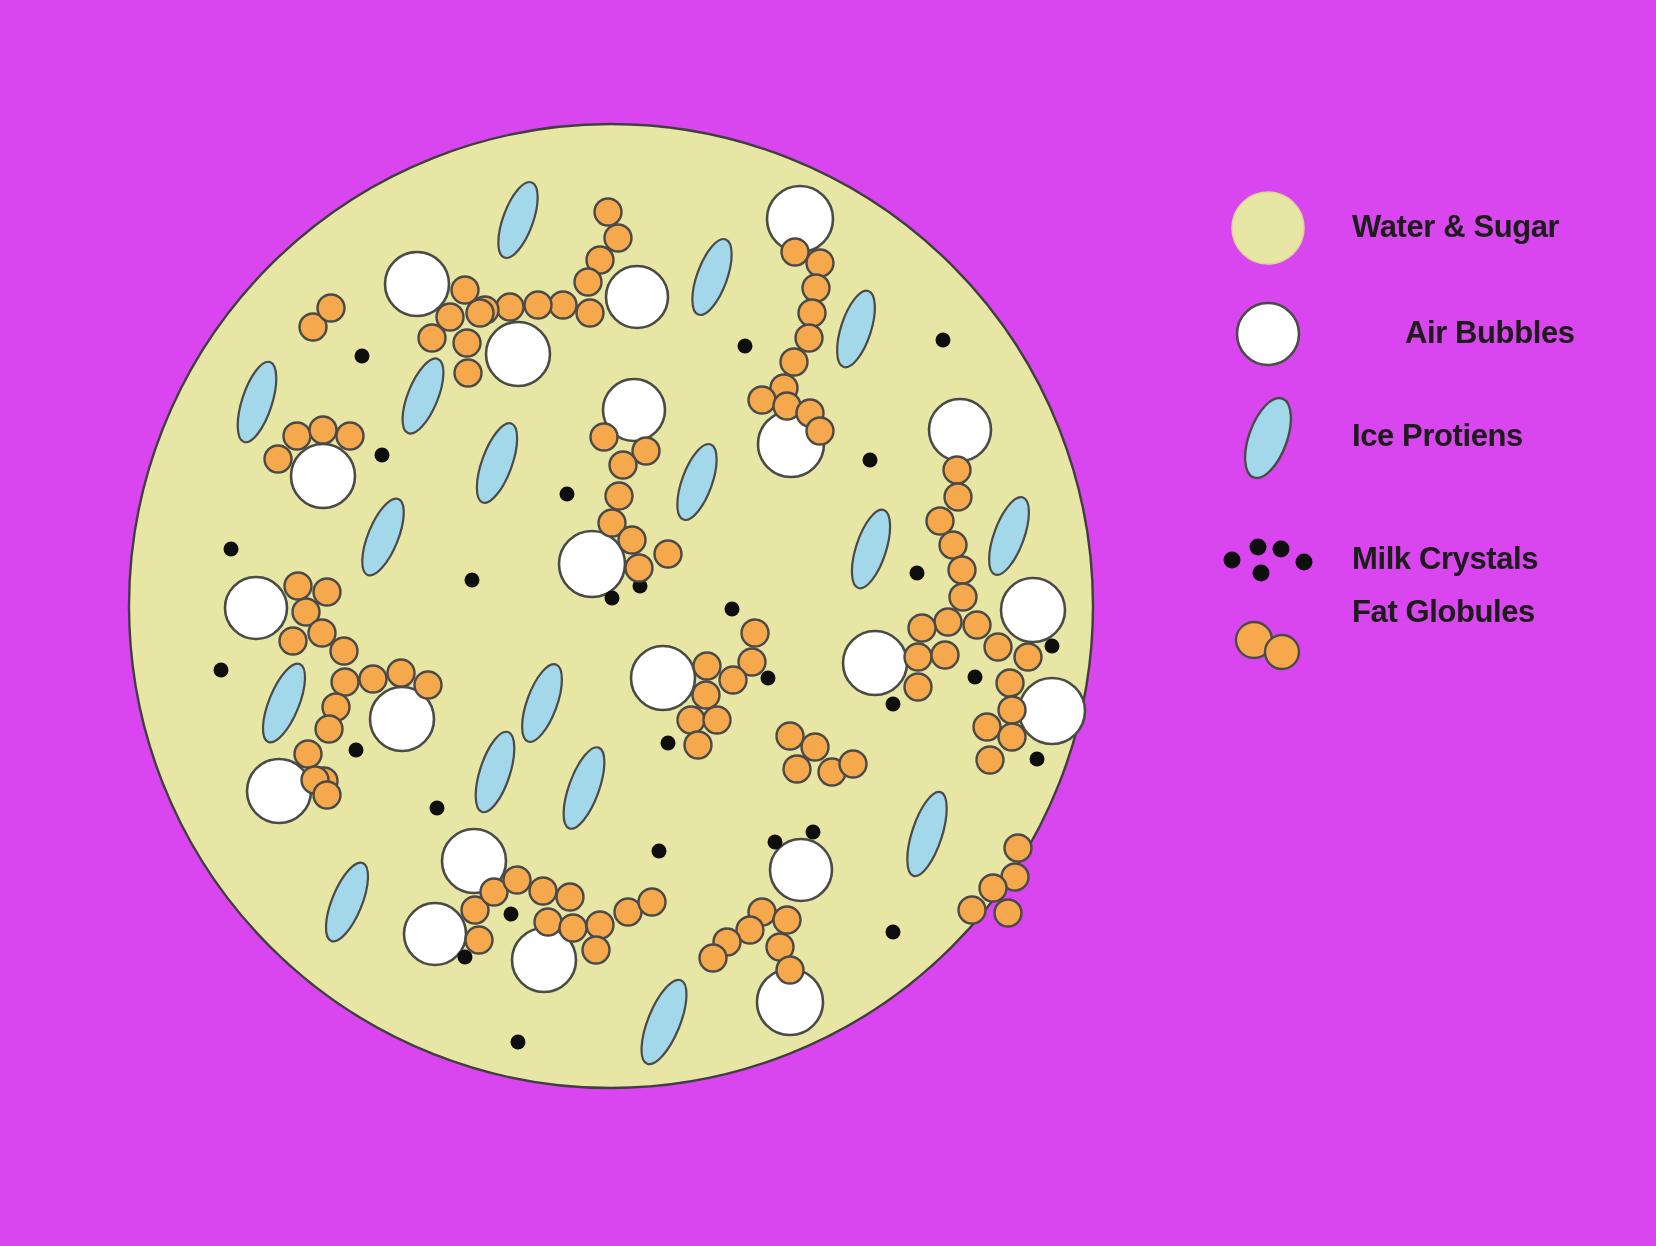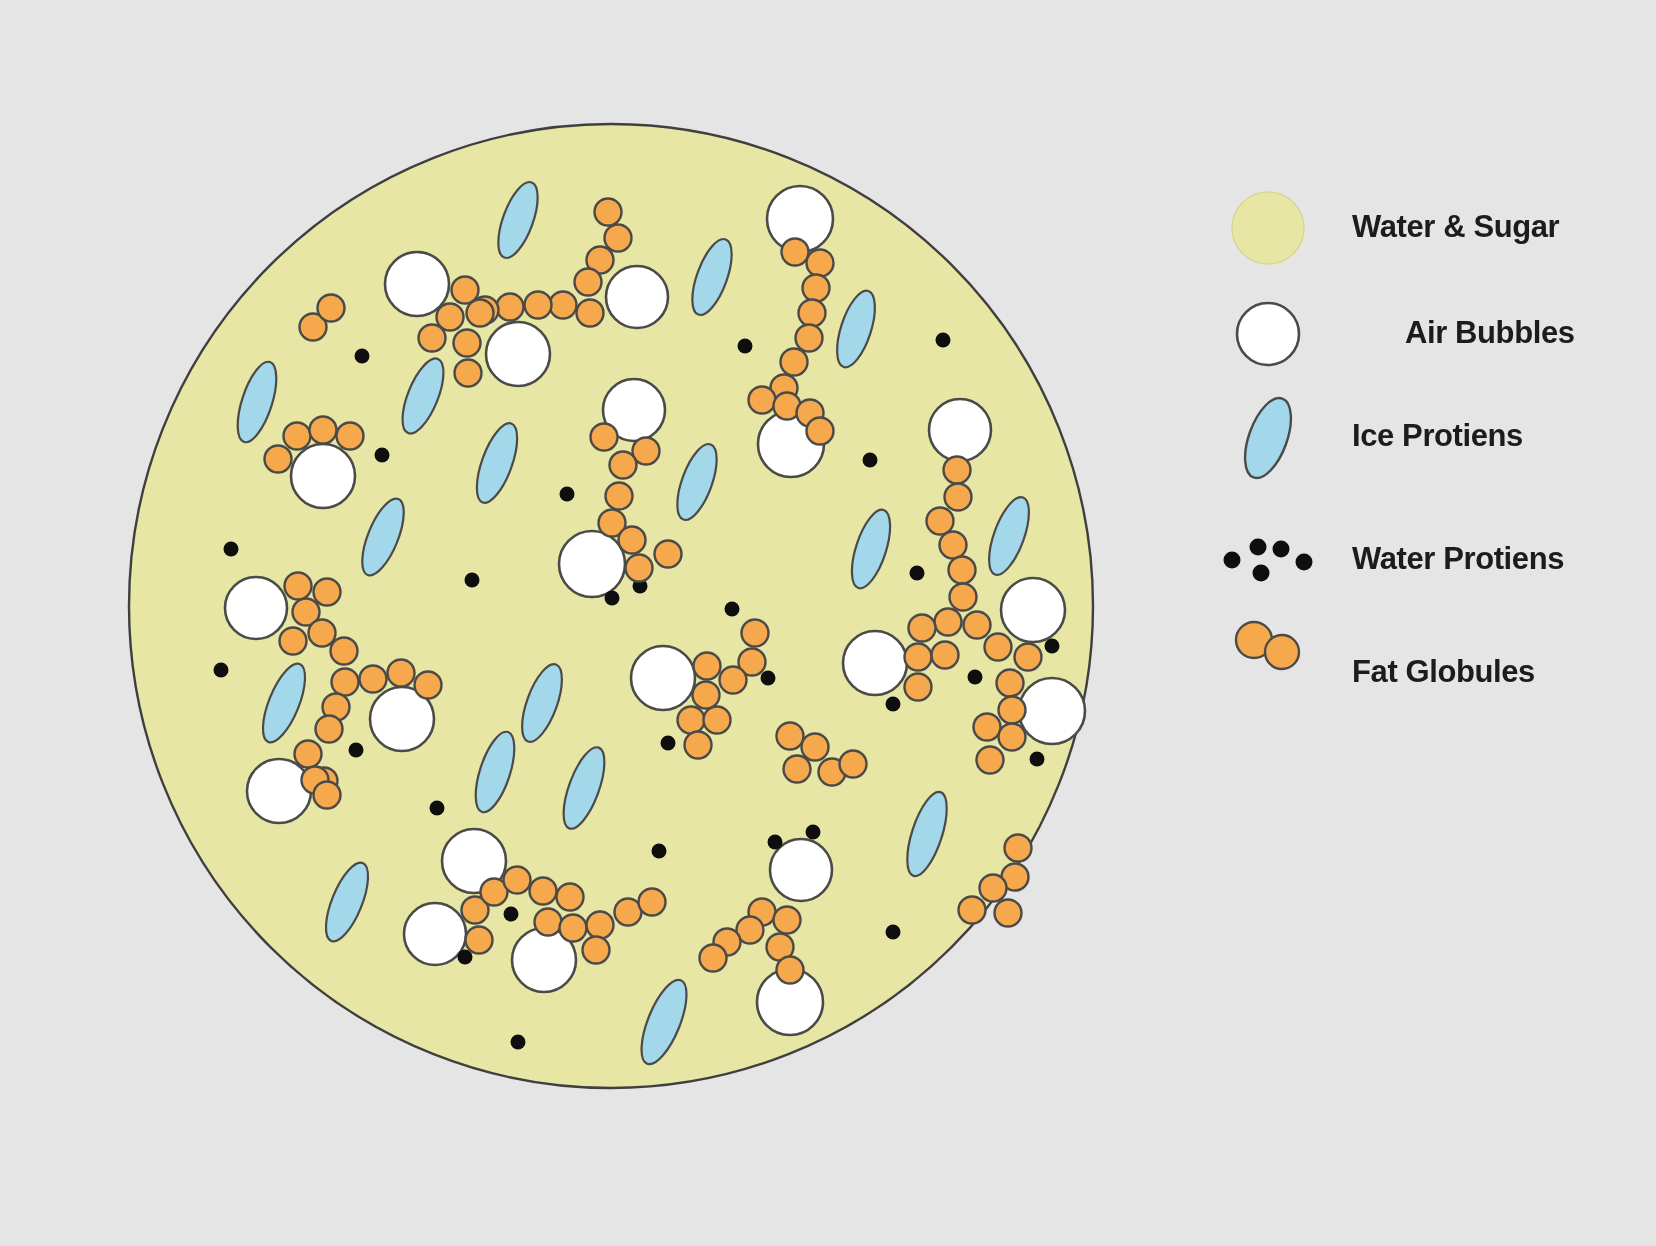--- a/index.html
+++ b/index.html
@@ -1,19 +1,19 @@
 <!DOCTYPE html>
 <html><head>
 <meta charset="utf-8">
 <style>
   html,body{margin:0;padding:0;background:#ffffff;}
   #stage{
     position:relative;
     width:1656px;height:1246px;
-    background:#e5e5e5;
+    background:#d946ef;
     font-family:"Liberation Sans", sans-serif;
     overflow:hidden;
   }
   #scene{position:absolute;left:0;top:0;}
   .legend-label{
     position:absolute;
     left:1352px;
     transform:translateY(-54%);
     font-size:31px;
     font-weight:600;
@@ -260,15 +260,15 @@
         <g>
           <circle cx="1254" cy="640" r="18" fill="#f6a84d" stroke="#4a4a48" stroke-width="2.4"></circle>
           <circle cx="1282" cy="652" r="17" fill="#f6a84d" stroke="#4a4a48" stroke-width="2.4"></circle>
         </g>
       </g>
     </svg>
 
   <div class="legend-label" style="top: 228px; left: 1352px; color: rgb(28, 28, 26);">Water &amp; Sugar</div>
   <div class="legend-label" style="top: 334px; left: 1405px; color: rgb(28, 28, 26);">Air Bubbles</div>
   <div class="legend-label" style="top: 437px; left: 1352px; color: rgb(28, 28, 26);">Ice Protiens</div>
-  <div class="legend-label" style="top: 560px; left: 1352px; color: rgb(28, 28, 26);">Water Protiens</div>
-  <div class="legend-label" style="top: 673px; left: 1352px; color: rgb(28, 28, 26);">Fat Globules</div>
+  <div class="legend-label" style="top: 560px; left: 1352px; color: rgb(28, 28, 26);">Milk Crystals</div>
+  <div class="legend-label" style="top: 613px; left: 1352px; color: rgb(28, 28, 26);">Fat Globules</div>
 </div>
 
 </body></html>

